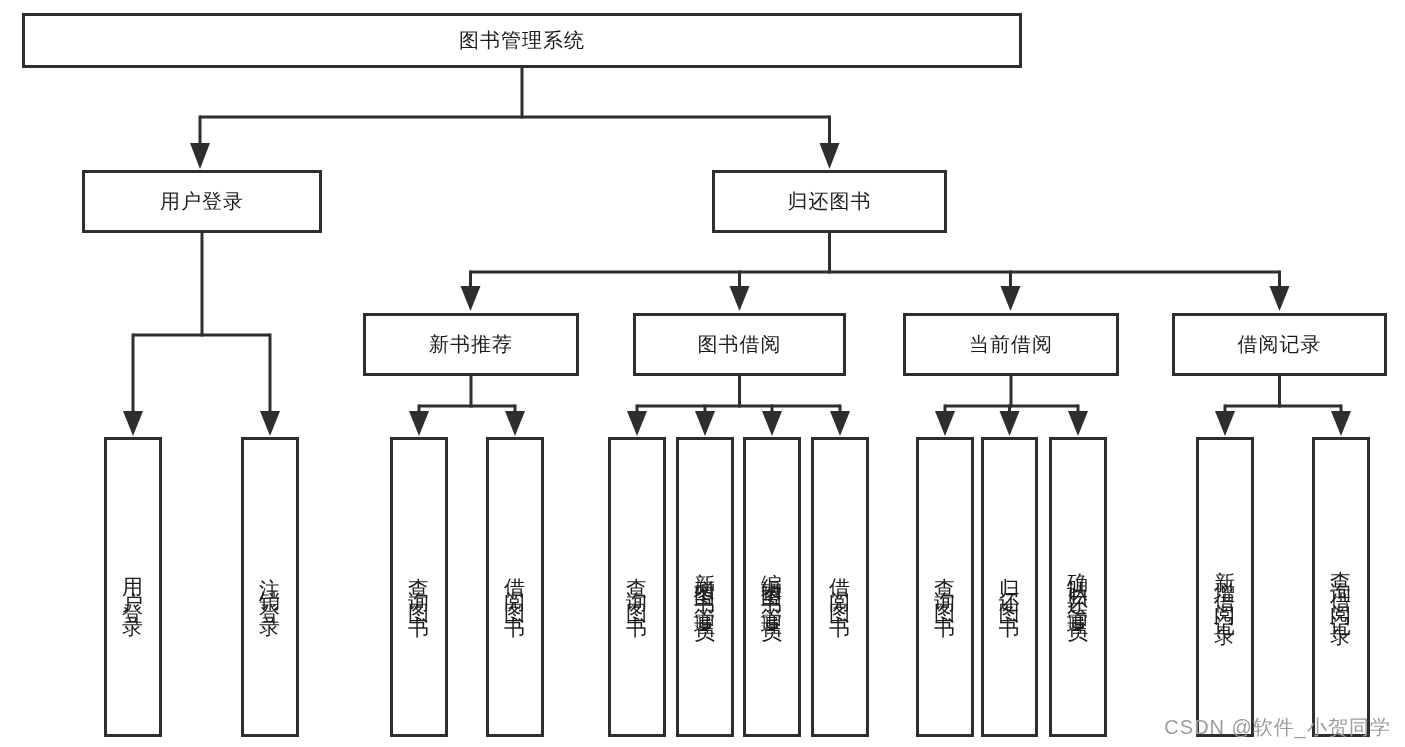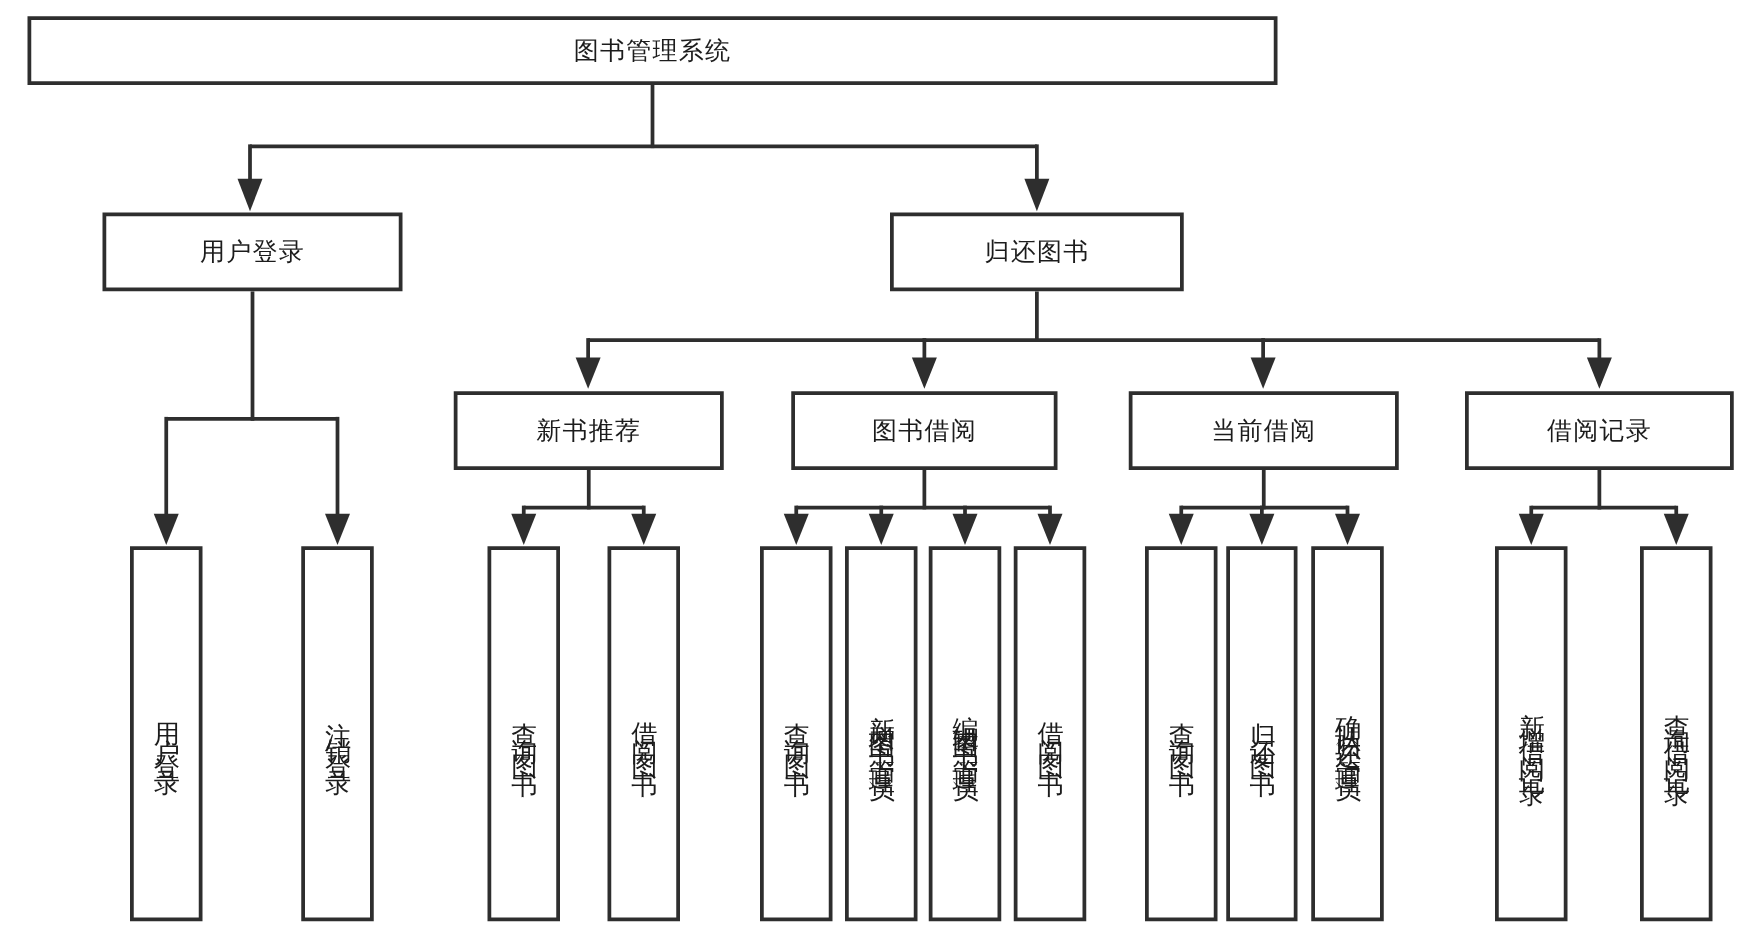--- a/index.html
+++ b/index.html
@@ -152,13 +152,14 @@
   <div class="node v tight" style="left:743px;top:437px;width:58px;height:300px">编辑图书（管理员）</div>
   <div class="node v" style="left:811px;top:437px;width:58px;height:300px">借阅图书</div>
 
   <div class="node v" style="left:916px;top:437px;width:58px;height:300px">查询图书</div>
   <div class="node v" style="left:981px;top:437px;width:57px;height:300px">归还图书</div>
   <div class="node v tight" style="left:1049px;top:437px;width:58px;height:300px">确认归还（管理员）</div>
 
   <div class="node v mid" style="left:1196px;top:437px;width:58px;height:300px">新增借阅记录</div>
   <div class="node v mid" style="left:1312px;top:437px;width:58px;height:300px">查询借阅记录</div>
 
+  <div class="watermark">CSDN @软件_小贺同学</div>
 </div>
 
 </body></html>

